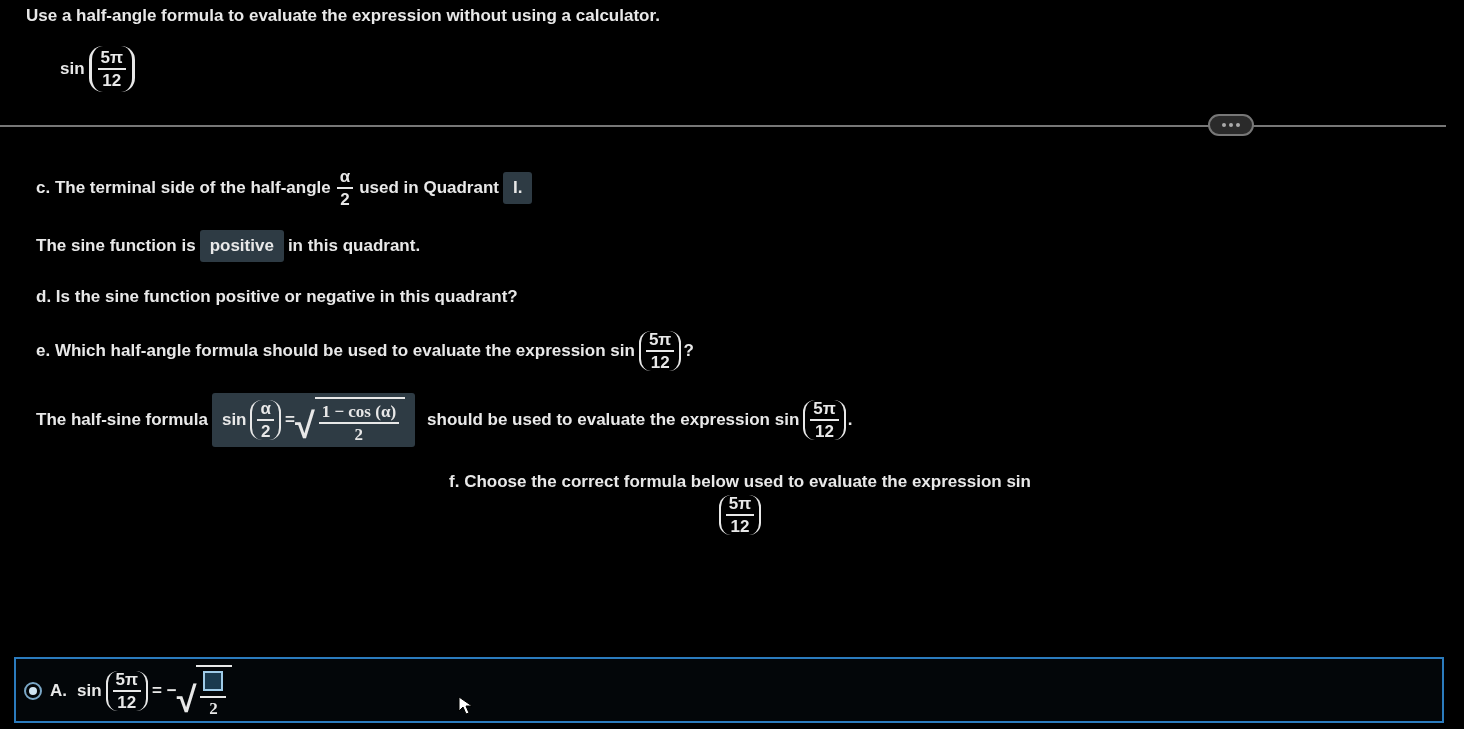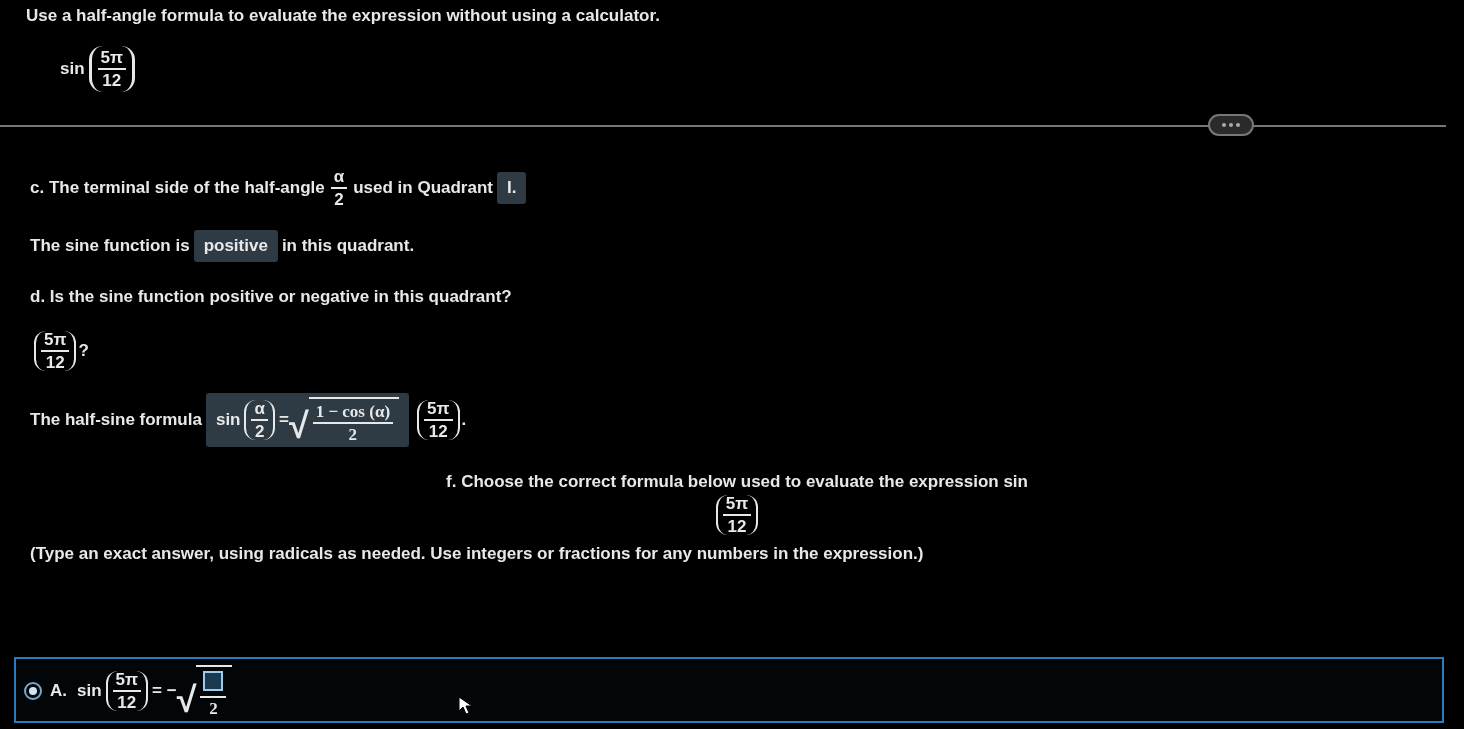--- a/index.html
+++ b/index.html
@@ -77,21 +77,21 @@
     gap: 3px;
   }
   .divider-pill .dot {
     width: 4px; height: 4px; background: #aaa; border-radius: 50%;
   }
   .body-area { padding: 0 20px 0 30px; }
   .line {
     display: flex;
     align-items: center;
     flex-wrap: wrap;
-    margin: 14px 0 22px 0;
+    margin: 14px 0 22px 6px;
     line-height: 1.5;
   }
   .answer-box {
     background: #2e3b44;
     padding: 3px 10px;
     border-radius: 3px;
     margin: 0 4px;
     display: inline-flex;
     align-items: center;
   }
@@ -191,20 +191,21 @@
 
   <div class="line">
     <span>The sine function is </span>
     <span class="answer-box">positive</span>
     <span> in this quadrant.</span>
   </div>
 
   <div class="line">d. Is the sine function positive or negative in this quadrant?</div>
 
   <div class="line">
+    <span>e. Which half‑angle formula should be used to evaluate the expression sin</span>
     <span class="paren-sm" style="margin:0 2px 0 4px;">
       <span class="frac">
         <span class="num">5π</span>
         <span class="den">12</span>
       </span>
     </span>
     <span>?</span>
   </div>
 
   <div class="line">
@@ -221,39 +222,39 @@
       <span class="sqrt-wrap">
         <span class="sqrt-sign">√</span>
         <span class="sqrt-body">
           <span class="frac">
             <span class="num">1 − cos (α)</span>
             <span class="den">2</span>
           </span>
         </span>
       </span>
     </span>
+    <span style="margin-left:8px;"> should be used to evaluate the expression sin</span>
     <span class="paren-sm" style="margin:0 2px 0 4px;">
       <span class="frac">
         <span class="num">5π</span>
         <span class="den">12</span>
       </span>
     </span>
     <span>.</span>
   </div>
 
   <div class="line" style="margin-bottom:6px;flex-direction:column;">
     <span>f. Choose the correct formula below used to evaluate the expression sin</span>
     <span class="paren-sm" style="margin:0 4px;">
       <span class="frac">
         <span class="num">5π</span>
         <span class="den">12</span>
       </span>
     </span>
   </div>
-  <div class="line" style="margin-top:0;">(Type an exact answer, using radicals as needed. Use integers or fractions for any numbers in the expression.)</div>
 
 </div>
 
 <div class="choice-row">
   <span class="radio">
       <span class="inner"></span>
     </span>
   <span style="margin-right:10px;">A.</span>
   <span class="inline">
     <span>sin</span>

